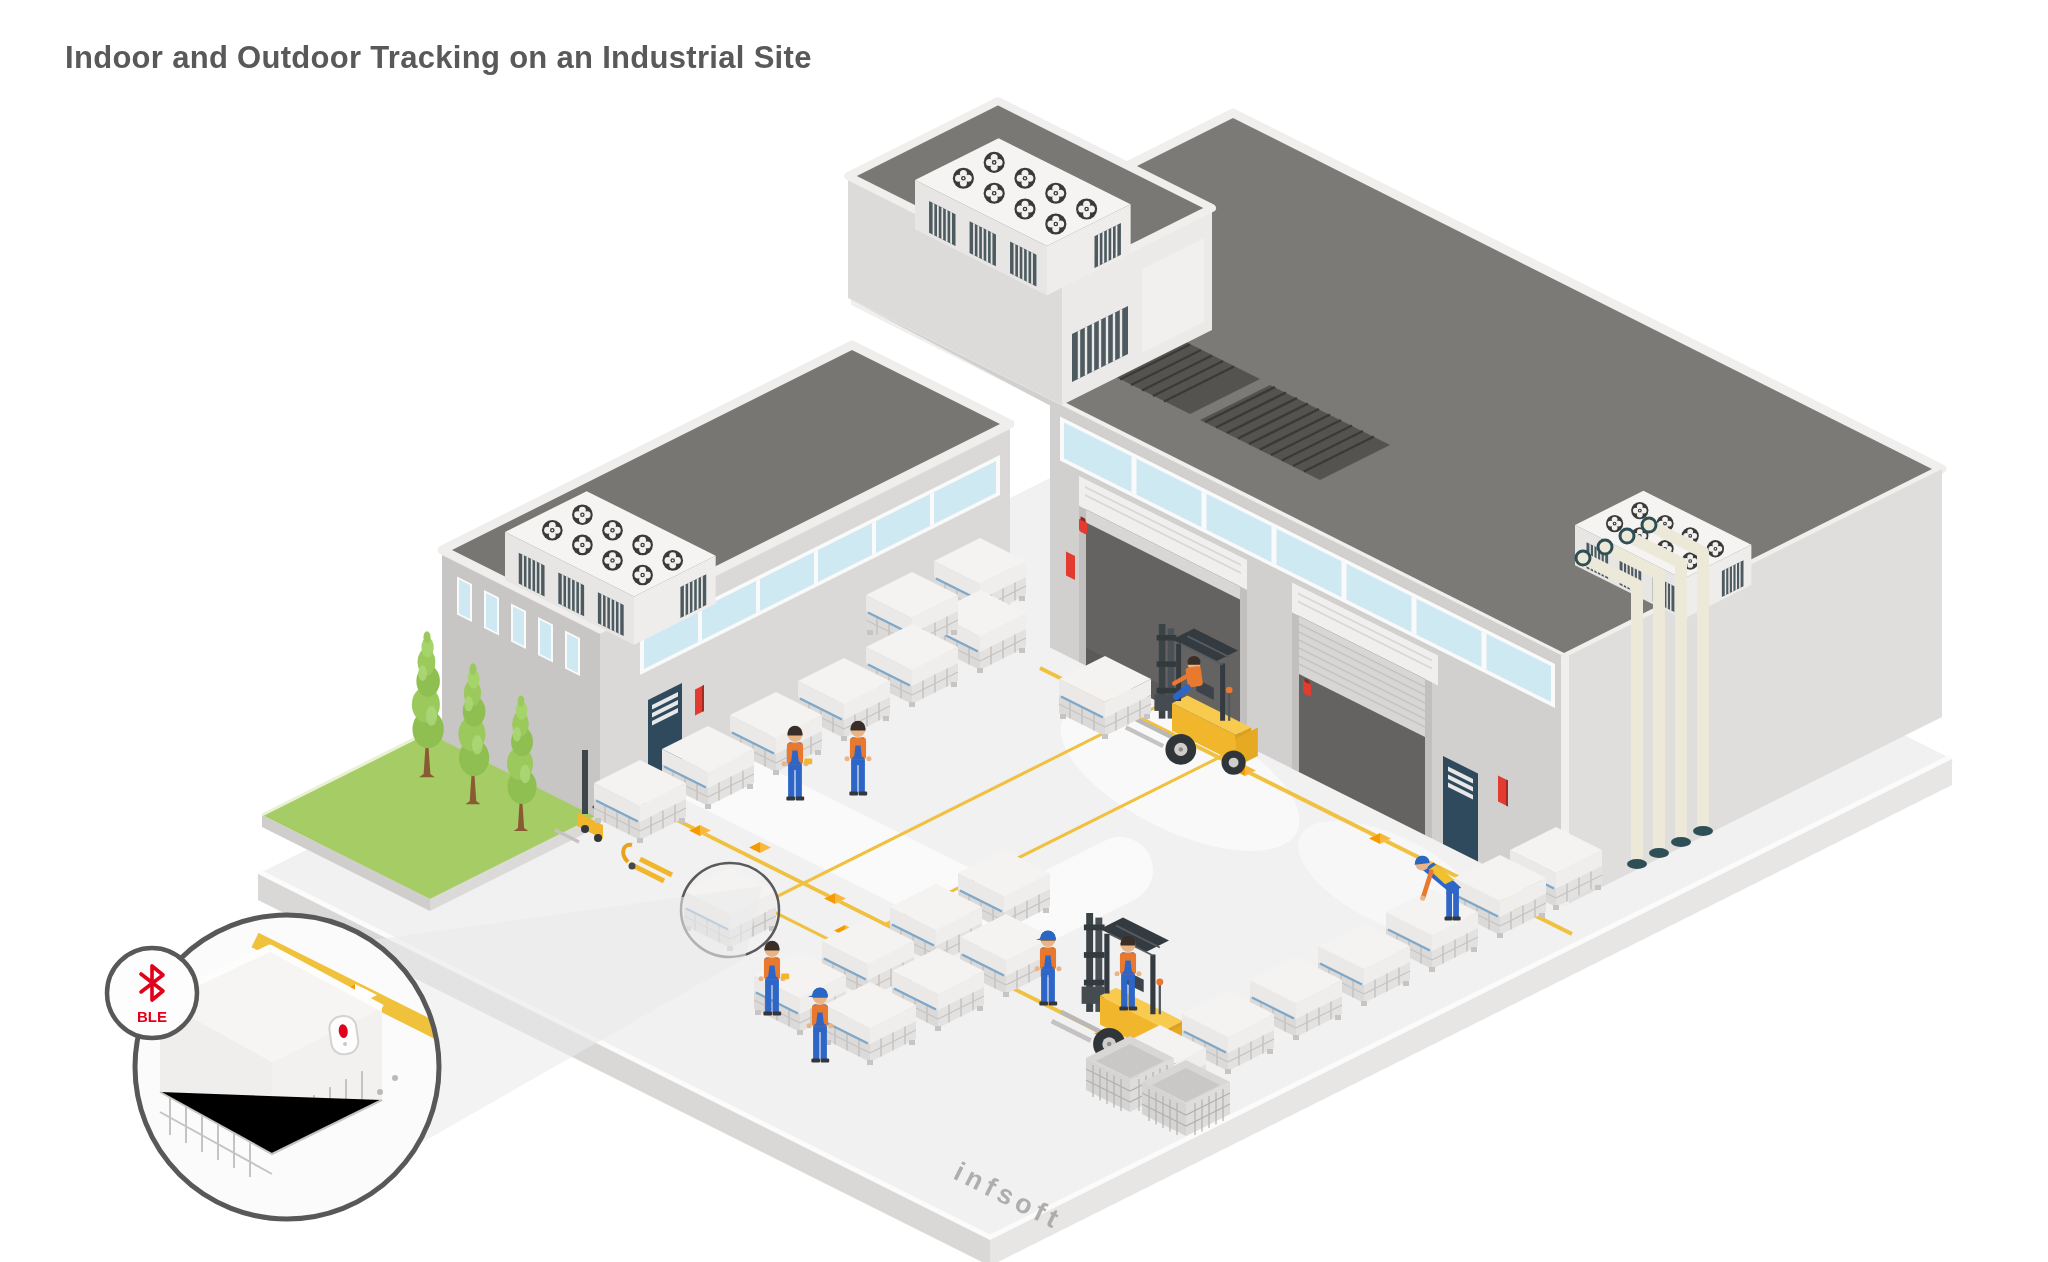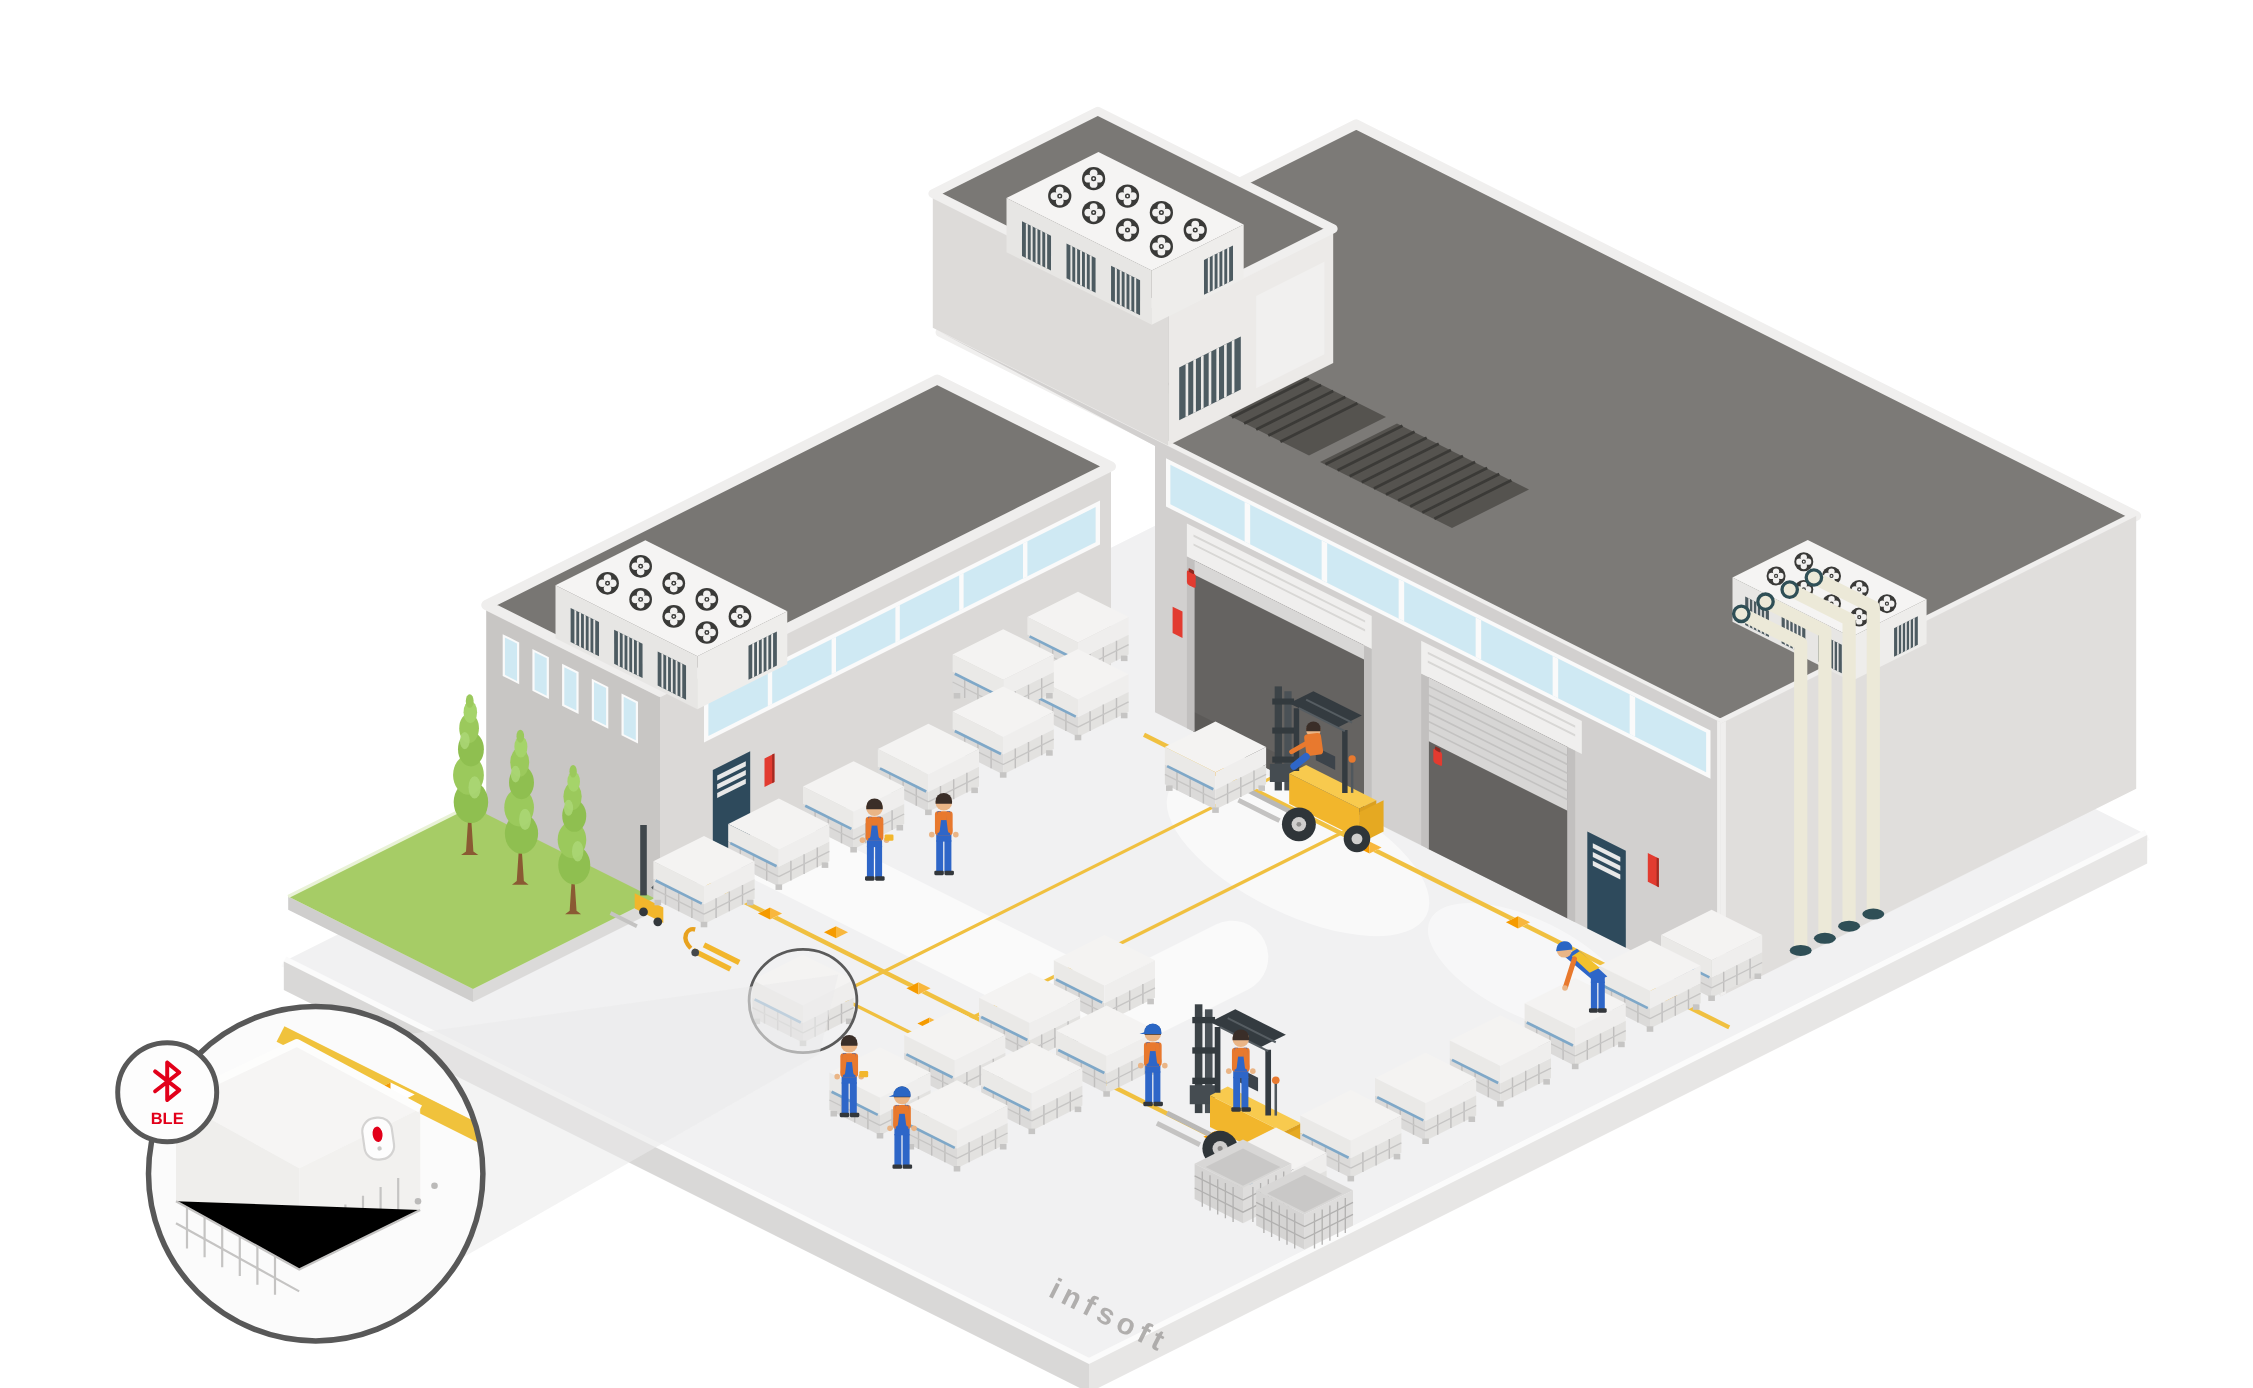--- a/index.html
+++ b/index.html
@@ -451,13 +451,14 @@
   </g>
   <circle cx="287" cy="1067" r="152" fill="none" stroke="#585858" stroke-width="5"></circle>
   <g>
     <circle cx="152" cy="993" r="45" fill="#fdfdfd" stroke="#585858" stroke-width="4.5"></circle>
     <path d="M152 966 V1000 M152 966 L163 975 L141 992 M152 1000 L163 991 L141 974" stroke="#e2001a" stroke-width="3.6" fill="none" stroke-linejoin="round" stroke-linecap="round"></path>
     <text x="152" y="1022" text-anchor="middle" font-size="15" font-weight="bold" fill="#e2001a">BLE</text>
   </g>
 </g>
 </svg>
 
+<div class="page-title">Indoor and Outdoor Tracking on an Industrial Site</div>
 </div>
 
 </body></html>

